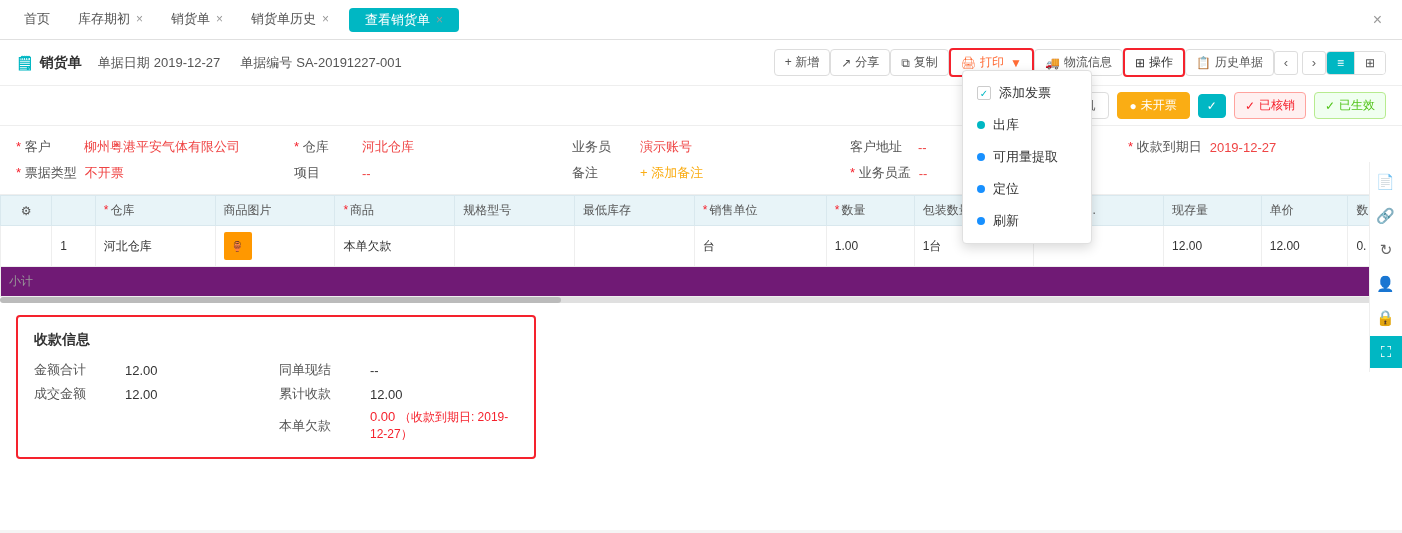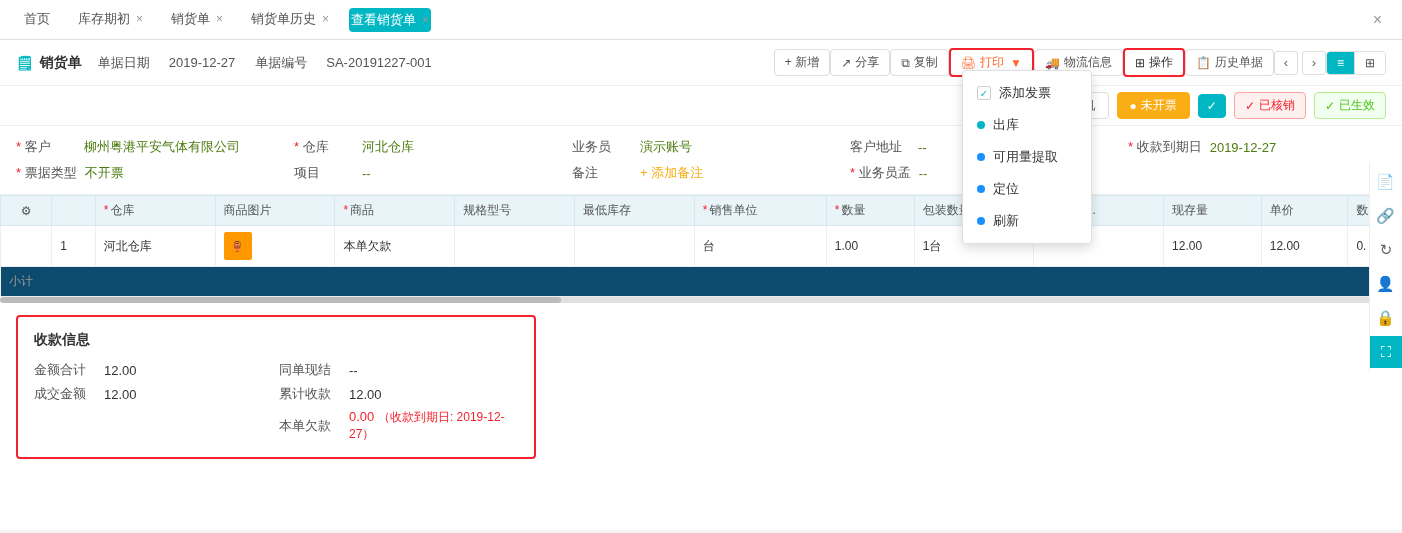--- a/index.html
+++ b/index.html
@@ -17,39 +17,39 @@
       white-space: nowrap;
     }
     .tab-item.active {
       color: #333; border-bottom: 2px solid #00b7c3; font-weight: 500;
     }
     .tab-item .close-btn {
       margin-left: 6px; color: #999; font-size: 12px; cursor: pointer;
     }
     .tab-item.green-btn {
       background: #00b7c3; color: #fff; border-radius: 4px; margin: 0 6px;
-      border-bottom: none; padding: 0 2px;
+      border-bottom: none; padding: 0 16px;
     }
     .tab-close-right {
       margin-left: auto; cursor: pointer; color: #999; font-size: 16px; padding: 0 10px;
     }
 
     
     .content-area { background: #fff; margin: 0; padding: 0; min-height: 490px; }
 
     
     .doc-header {
       display: flex; align-items: center; padding: 8px 16px;
       border-bottom: 1px solid #eee; background: #fff;
       justify-content: space-between;
     }
     .doc-header-left { display: flex; align-items: center; gap: 16px; }
     .doc-title { display: flex; align-items: center; gap: 6px; font-weight: 600; color: #333; font-size: 14px; }
     .doc-meta { display: flex; align-items: center; gap: 20px; color: #555; font-size: 13px; }
-    .doc-meta span { display: flex; align-items: center; gap: 19px; }
+    .doc-meta span { display: flex; align-items: center; gap: 4px; }
 
     .doc-header-right {
       display: flex; align-items: center; gap: 0;
     }
     .action-btn {
       display: flex; align-items: center; gap: 4px; padding: 4px 10px;
       border: 1px solid #ddd; border-radius: 4px; cursor: pointer; background: #fff;
       color: #555; font-size: 12px; white-space: nowrap;
     }
     .action-btn.highlight { border-color: #ff6b35; color: #ff6b35; }
@@ -85,45 +85,45 @@
     .status-badge.sold { background: #fff0f0; color: #f5222d; border: 1px solid #ffa39e; }
     .status-badge.effective { background: #f0fff0; color: #52c41a; border: 1px solid #b7eb8f; }
 
     
     .form-section {
       padding: 12px 16px; display: grid; grid-template-columns: 1fr 1fr 1fr 1fr 1fr; gap: 8px 20px;
     }
     .field-row { display: flex; align-items: center; gap: 8px; }
     .field-label { color: #555; white-space: nowrap; min-width: 60px; }
     .field-label.required::before { content: '* '; color: #f5222d; }
-    .field-value { color: #4d7c0f; }
+    .field-value { color: #ef4444; }
     .field-value.blue { color: #1890ff; }
 
     
     .table-wrap { margin: 0 0; border-top: 1px solid #eee; }
     table { width: 100%; border-collapse: collapse; font-size: 12px; }
     th {
       background: #e8f4f8; color: #555; padding: 6px 8px; text-align: left;
       border: 1px solid #d9e8ee; font-weight: normal; white-space: nowrap;
     }
     th .required { color: #f5222d; margin-right: 2px; }
     td { padding: 6px 8px; border: 1px solid #eee; color: #333; }
-    td.subtotal { background: #0c4a6e; color: #999; font-size: 12px; }
+    td.subtotal { background: #701a75; color: #999; font-size: 12px; }
     .gear-cell { text-align: center; }
     .product-img { width: 28px; height: 28px; background: #ff9800; border-radius: 2px;
       display: inline-flex; align-items: center; justify-content: center; color: #fff; font-size: 10px; }
 
     
     .receipt-section {
       margin: 12px 16px; border: 2px solid #f5222d; border-radius: 4px; padding: 14px 16px;
       background: #fff; max-width: 520px;
     }
     .receipt-title { font-weight: 600; font-size: 14px; margin-bottom: 12px; }
     .receipt-grid { display: grid; grid-template-columns: 1fr 1fr; gap: 6px; font-size: 13px; }
-    .receipt-row { display: flex; align-items: center; gap: 0; }
+    .receipt-row { display: flex; align-items: center; gap: 21px; }
     .receipt-label { color: #555; min-width: 70px; }
     .receipt-value { color: #333; }
     .receipt-value.red { color: #f5222d; }
 
     
     .dropdown-popup {
       position: absolute; top: 70px; right: 310px; z-index: 100;
       background: #fff; border: 1px solid #e0e0e0; border-radius: 4px;
       box-shadow: 0 4px 12px rgba(0,0,0,0.15); min-width: 130px;
       padding: 6px 0;

